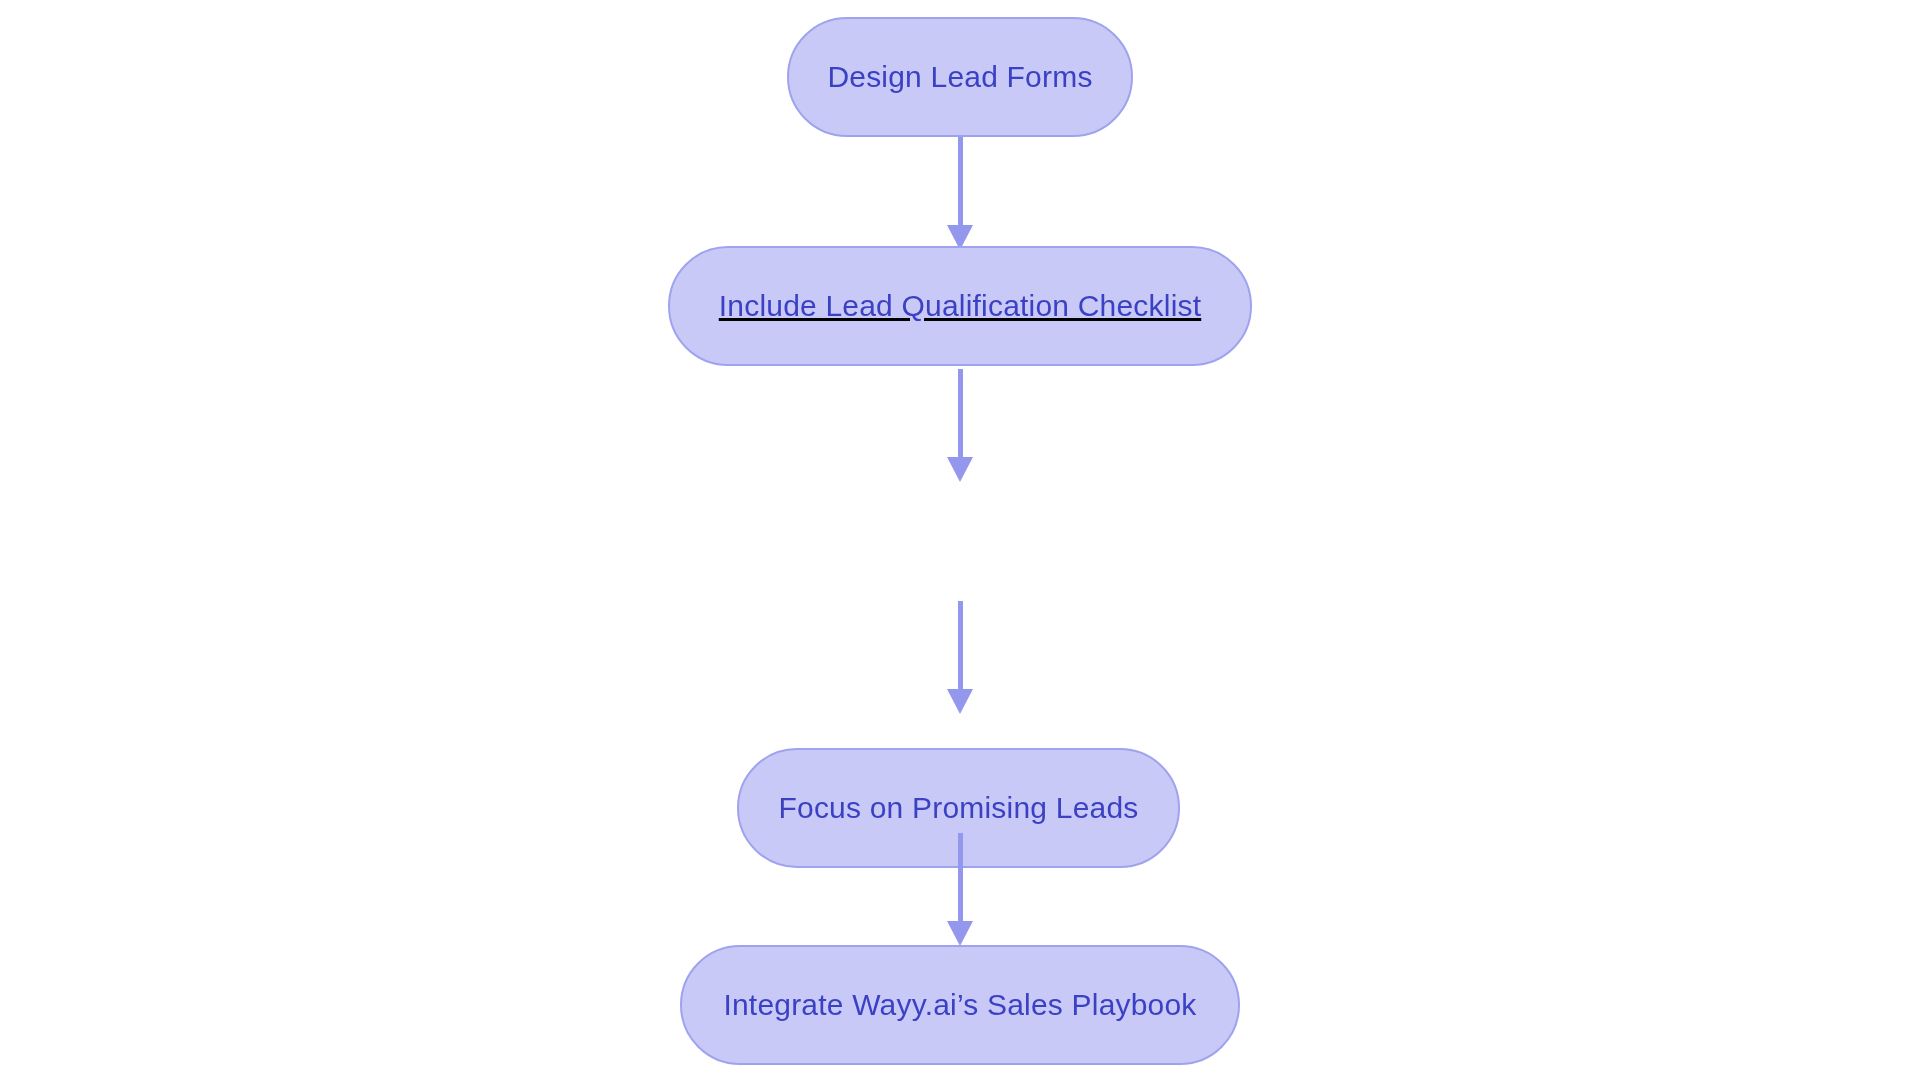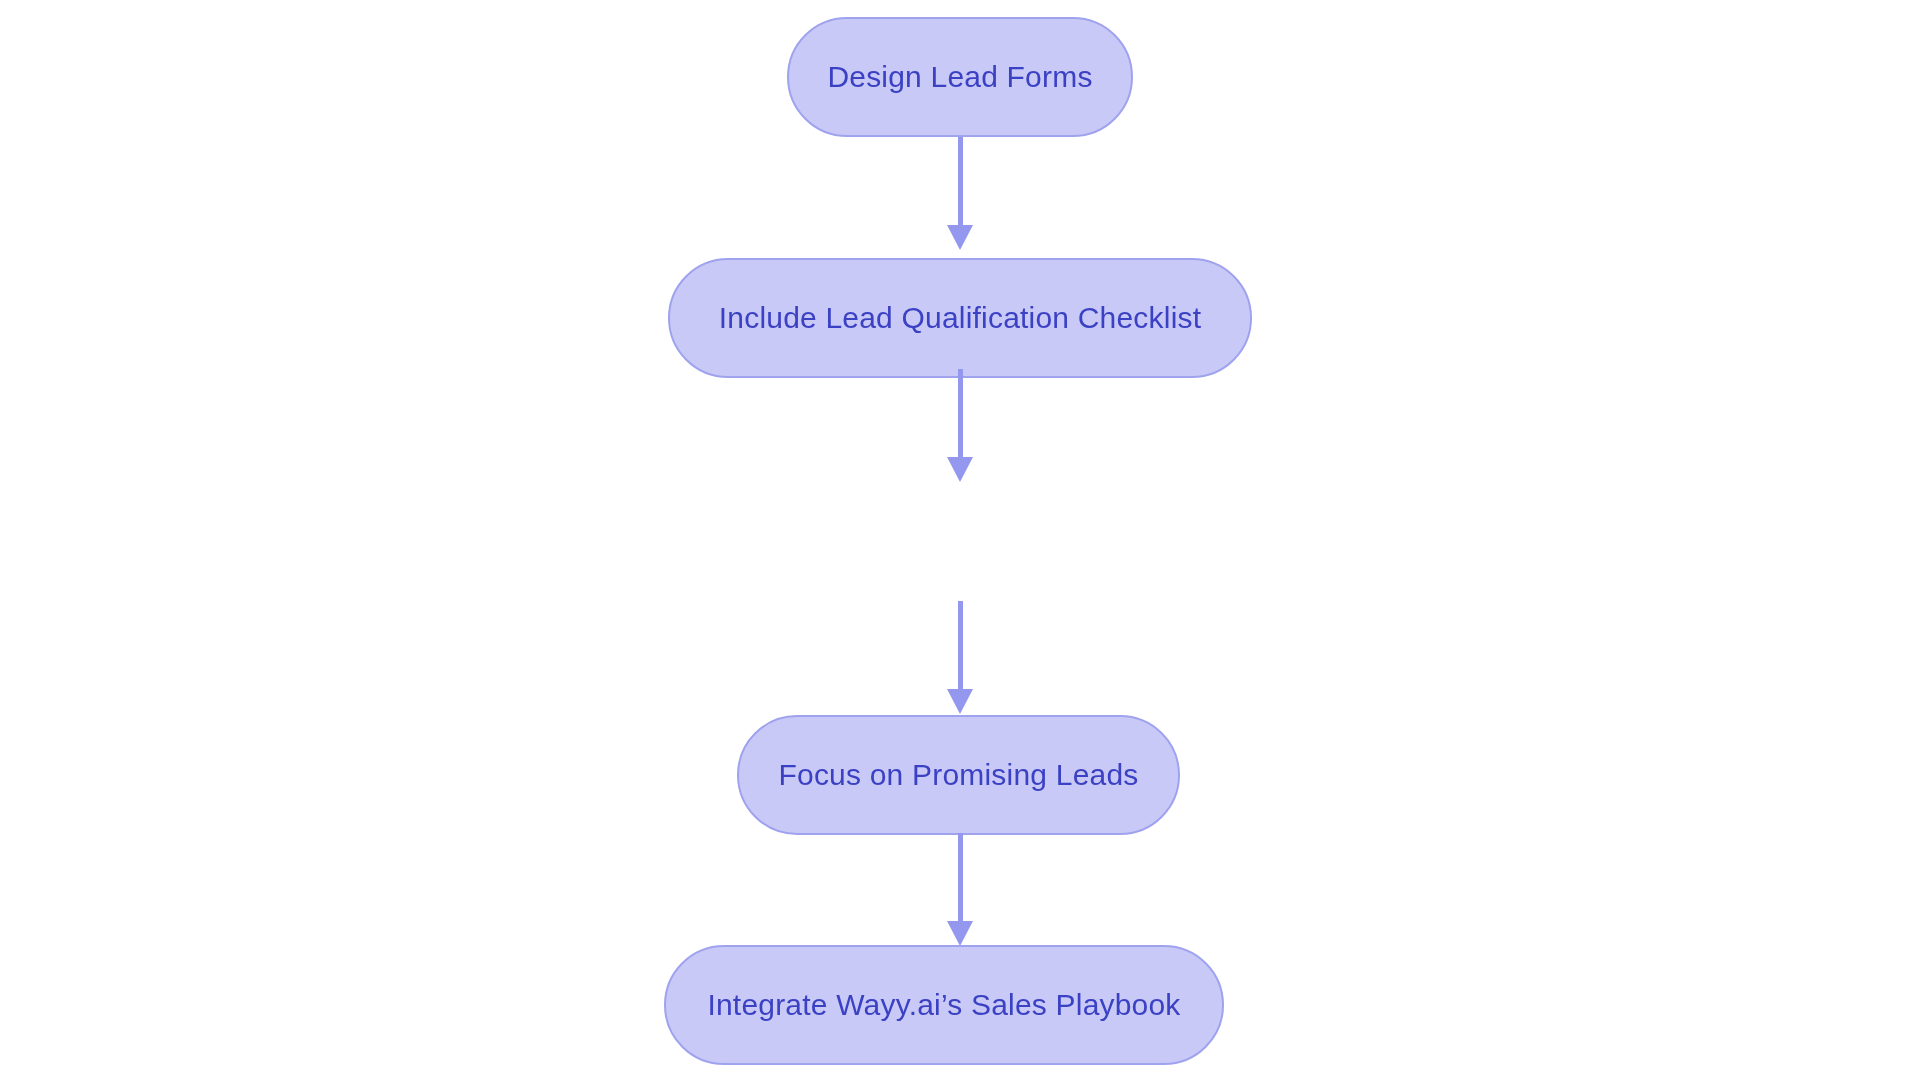--- a/index.html
+++ b/index.html
@@ -58,35 +58,35 @@
 
 <div class="canvas">
 
   <div class="flow-node" style="left: 787px; top: 17px; width: 346px;">
     <span class="node-label">Design Lead Forms</span>
   </div>
 
   <div class="arrow-stem" style="top: 137px;"></div>
   <div class="arrow-head" style="top: 225px;"></div>
 
-  <div class="flow-node" style="left: 668px; top: 258px; width: 584px;">
+  <div class="flow-node" style="left: 668px; top: 246px; width: 584px; text-decoration: underline;">
     <span class="node-label">Include Lead Qualification Checklist</span>
   </div>
 
   <div class="arrow-stem" style="top: 369px;"></div>
   <div class="arrow-head" style="top: 457px;"></div>
 
 
   <div class="arrow-stem" style="top: 601px;"></div>
   <div class="arrow-head" style="top: 689px;"></div>
 
-  <div class="flow-node" style="left: 737px; top: 715px; width: 443px;">
+  <div class="flow-node" style="left: 737px; top: 748px; width: 443px;">
     <span class="node-label">Focus on Promising Leads</span>
   </div>
 
   <div class="arrow-stem" style="top: 833px;"></div>
   <div class="arrow-head" style="top: 921px;"></div>
 
-  <div class="flow-node" style="left: 664px; top: 945px; width: 560px;">
+  <div class="flow-node" style="left: 680px; top: 945px; width: 560px;">
     <span class="node-label">Integrate Wayy.ai’s Sales Playbook</span>
   </div>
 
 </div>
 
 </body></html>

